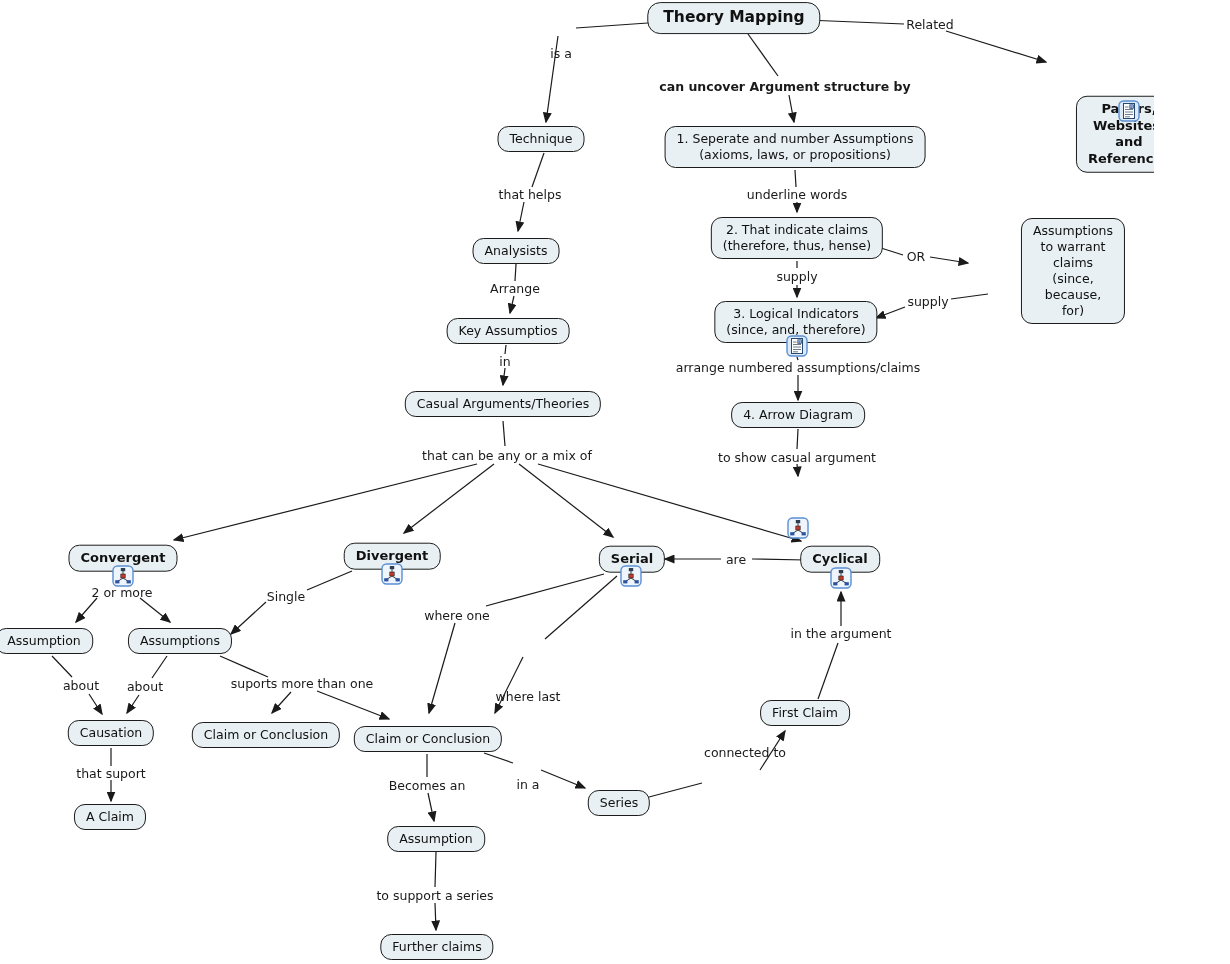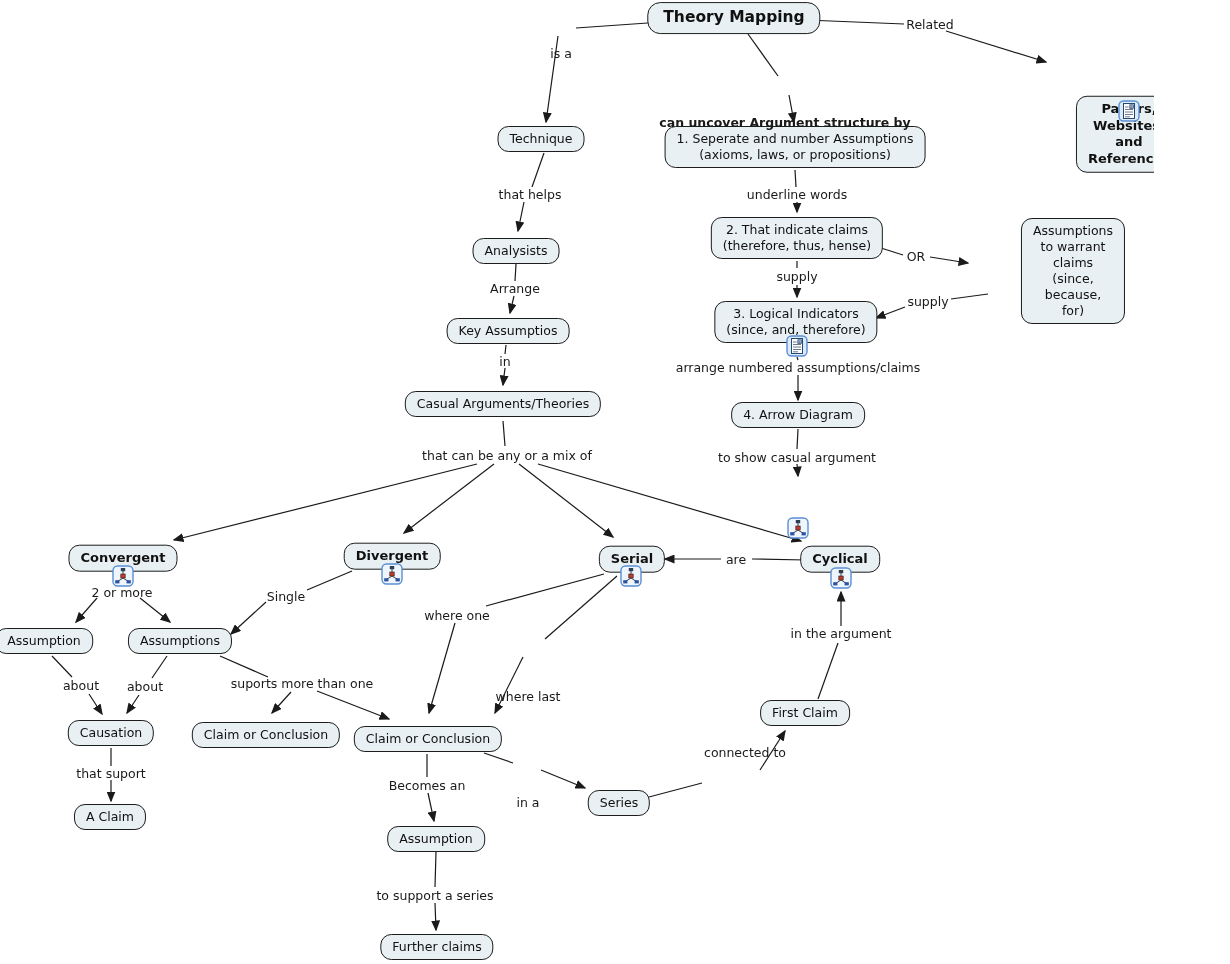--- a/index.html
+++ b/index.html
@@ -14,21 +14,21 @@
     background:#e8f0f3;border:1.4px solid #1c1c1c;border-radius:11px;
     padding:4px 11px;font-size:12.5px;color:#111;text-align:center;
     white-space:pre-line;line-height:1.28;box-sizing:border-box;
   }
   .node.bold{font-weight:bold;font-size:13px;}
   .node.title{font-weight:bold;font-size:15.5px;padding:5px 15px;border-radius:13px;border-width:1.6px;}
   .link-label{
     position:absolute;z-index:2;transform:translate(-50%,-50%);
     font-size:12.5px;color:#1a1a1a;white-space:nowrap;text-align:center;
   }
-  .link-label.bold{font-weight:bold;margin-top:36px;}
+  .link-label.bold{font-weight:bold;}
   .res-icon{
     position:absolute;z-index:3;transform:translate(-50%,-50%);
     width:22px;height:22px;line-height:0;cursor:pointer;
   }
   .res-icon svg{width:22px;height:22px;}
 </style>
 </head>
 <body>
 
 <div id="stage">
@@ -232,15 +232,15 @@
     <div class="link-label" style="left: 736px; top: 559px;">are</div>
     <div class="link-label" style="left: 841px; top: 633px;">in the argument</div>
     <div class="link-label" style="left: 81px; top: 685px;">about</div>
     <div class="link-label" style="left: 145px; top: 686px;">about</div>
     <div class="link-label" style="left: 111px; top: 773px;">that suport</div>
     <div class="link-label" style="left: 302px; top: 683px;">suports more than one</div>
     <div class="link-label" style="left: 457px; top: 615px;">where one</div>
     <div class="link-label" style="left: 528px; top: 648px; margin-top: 48px;">where last</div>
     <div class="link-label" style="left: 427px; top: 785px;">Becomes an</div>
     <div class="link-label" style="left: 435px; top: 895px;">to support a series</div>
-    <div class="link-label" style="left: 528px; top: 802px;">in a</div>
+    <div class="link-label" style="left: 528px; top: 784px;">in a</div>
     <div class="link-label" style="left: 745px; top: 752px;">connected to</div>
   </div>
 
 </body></html>

